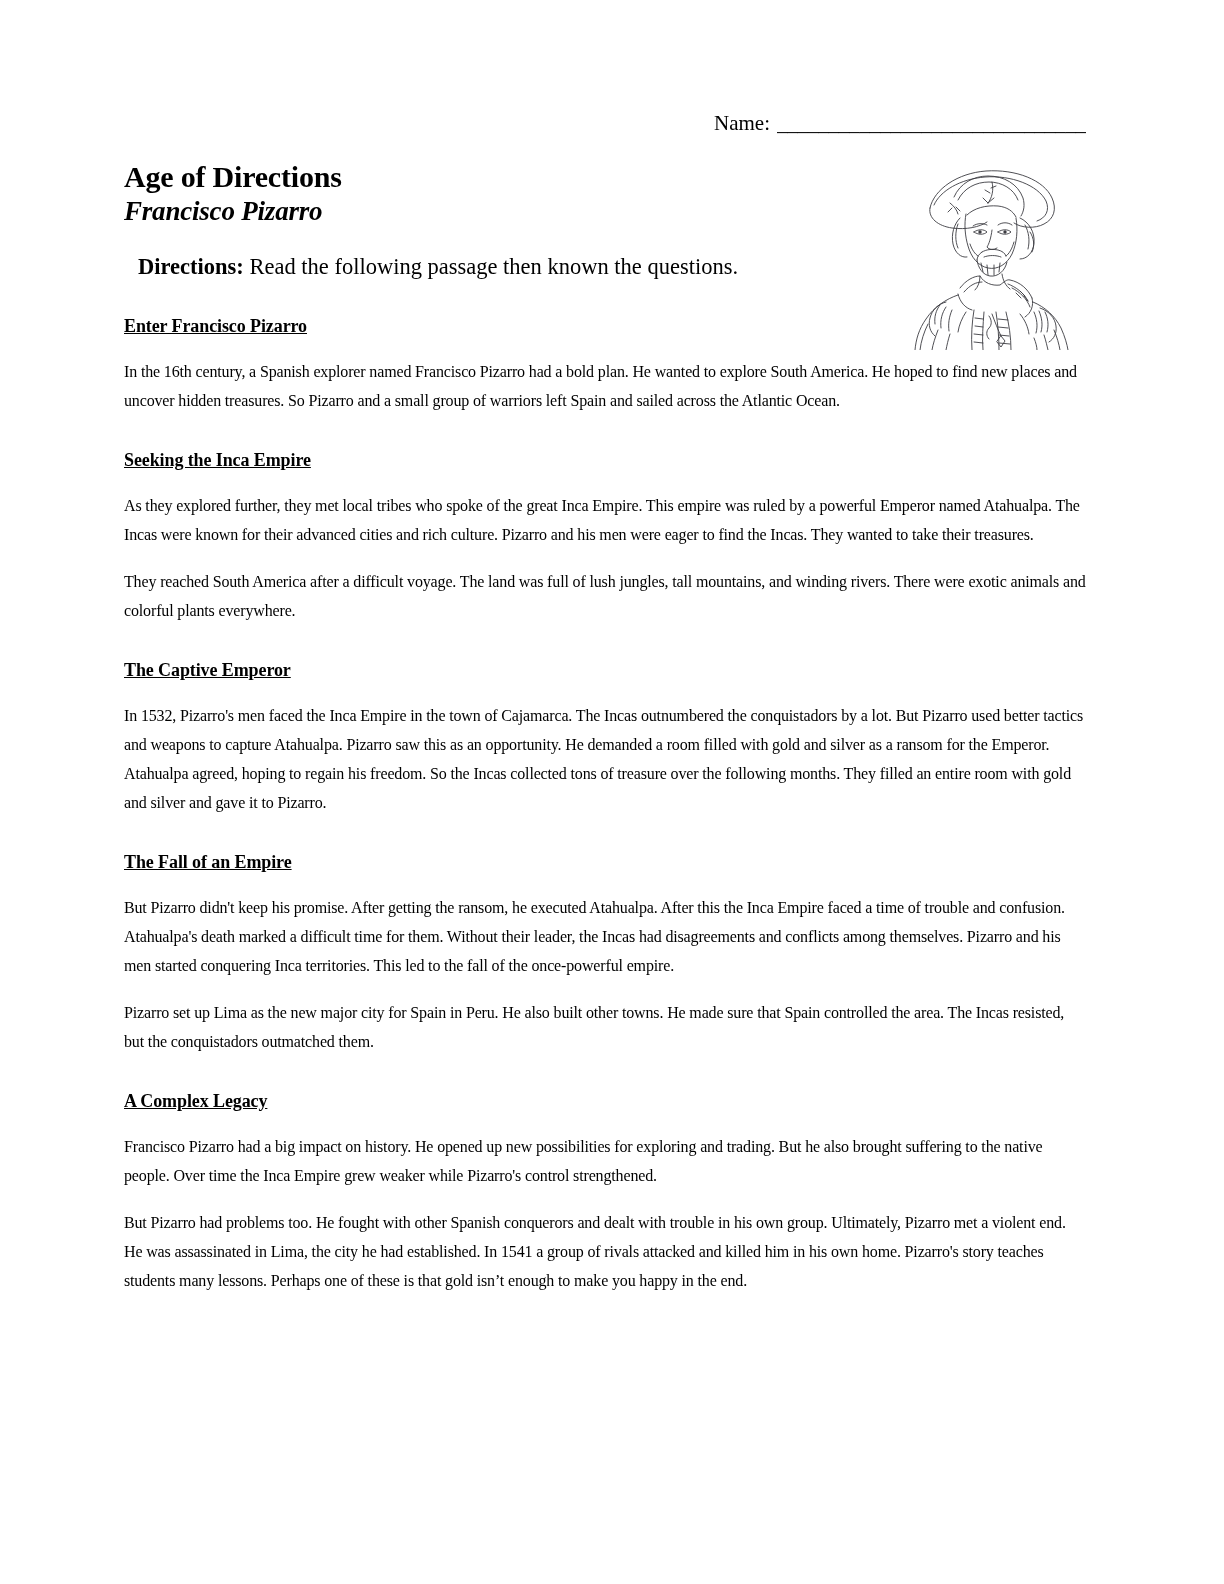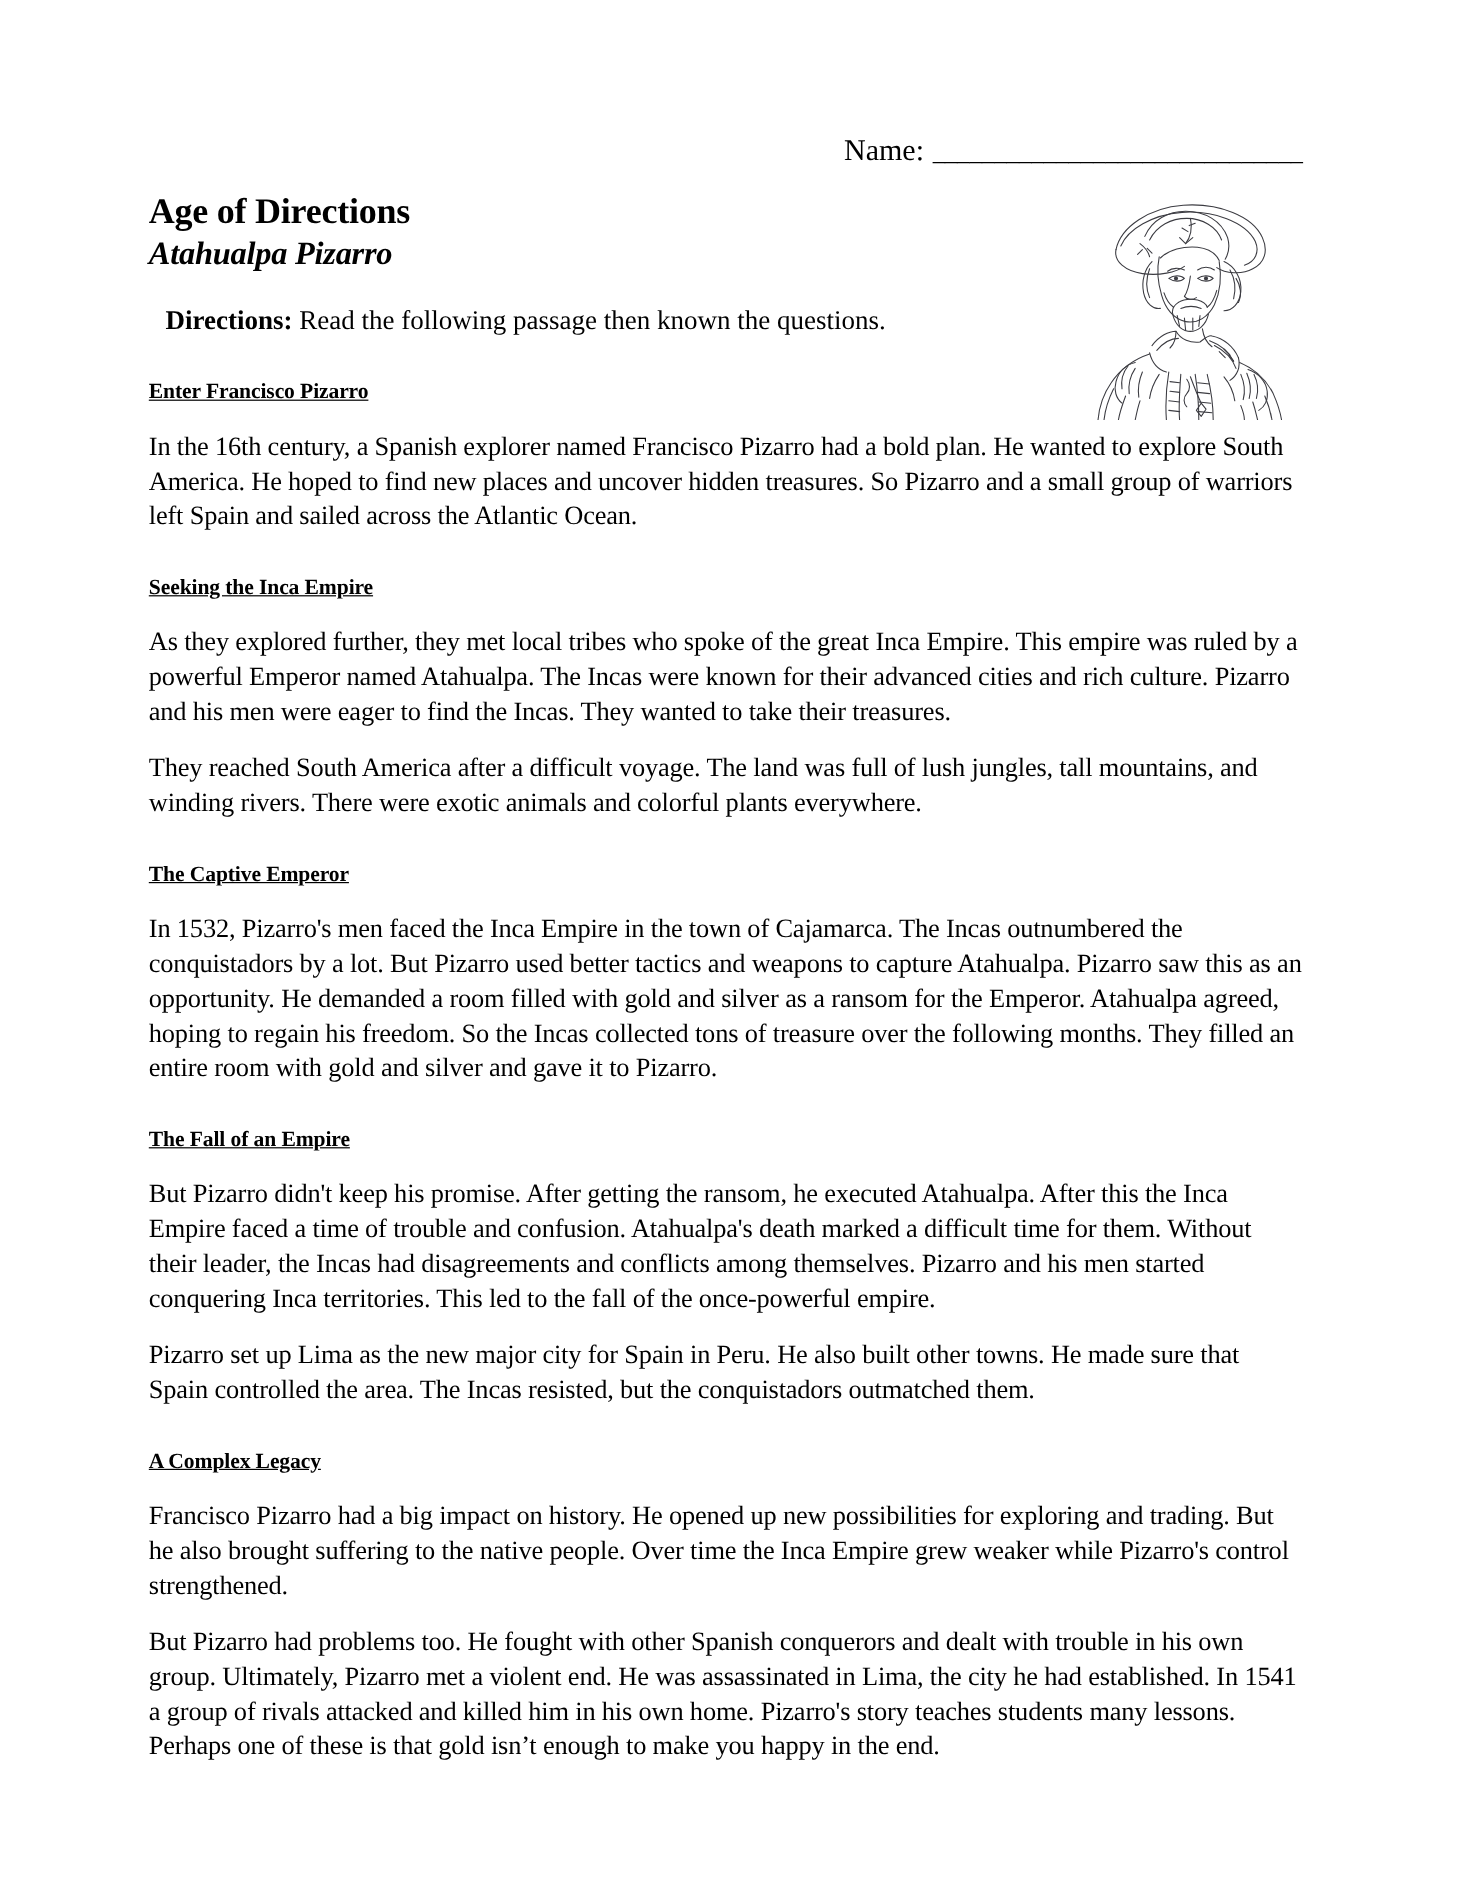--- a/index.html
+++ b/index.html
@@ -27,21 +27,21 @@
     position: absolute;
     top: 113px;
     left: 124px;
     right: 138px;
     display: flex;
     justify-content: flex-end;
     align-items: baseline;
   }
   .name-label {
     font-family: "Liberation Serif", "DejaVu Serif", serif;
-    font-size: 25px;
+    font-size: 21px;
     line-height: 1;
     white-space: nowrap;
   }
   .name-blank {
     display: inline-block;
     font-family: "Liberation Serif", "DejaVu Serif", serif;
     font-size: 21px;
     line-height: 1;
     letter-spacing: -0.2px;
     margin-left: 7px;
@@ -101,21 +101,21 @@
     font-weight: bold;
     font-size: 18px;
     line-height: 26px;
     margin: 32px 0 0 0;
     letter-spacing: -0.1px;
     text-decoration: underline;
   }
 
   p.body {
     font-family: "Liberation Serif", "DejaVu Serif", serif;
-    font-size: 22px;
+    font-size: 16px;
     line-height: 29px;
     margin: 18px 0 0 0;
     text-align: left;
     letter-spacing: -0.15px;
   }
   .first-after-head { margin-top: 17px; }
 </style>
 </head>
 <body>
 
@@ -214,21 +214,21 @@
 
         <path d="M78 150 C74 156 71 163 70 170"></path>
         <path d="M132 152 C137 158 140 165 141 172"></path>
       </g>
     </svg>
   </div>
 
   <div class="content">
 
     <h1 class="doc-title">Age of Directions</h1>
-    <h2 class="doc-subtitle">Atahualpa Pizarro</h2>
+    <h2 class="doc-subtitle">Francisco Pizarro</h2>
 
     <p class="directions col-narrow">
       <b>Directions:</b><span> Read the following passage then known the questions.</span>
     </p>
 
     <h3 class="section col-narrow">Enter Francisco Pizarro</h3>
     <p class="body first-after-head">In the 16th century, a Spanish explorer named Francisco Pizarro had a bold plan. He wanted to explore South America. He hoped to find new places and uncover hidden treasures. So Pizarro and a small group of warriors left Spain and sailed across the Atlantic Ocean.</p>
 
     <h3 class="section">Seeking the Inca Empire</h3>
     <p class="body">As they explored further, they met local tribes who spoke of the great Inca Empire. This empire was ruled by a powerful Emperor named Atahualpa. The Incas were known for their advanced cities and rich culture. Pizarro and his men were eager to find the Incas. They wanted to take their treasures.</p>

